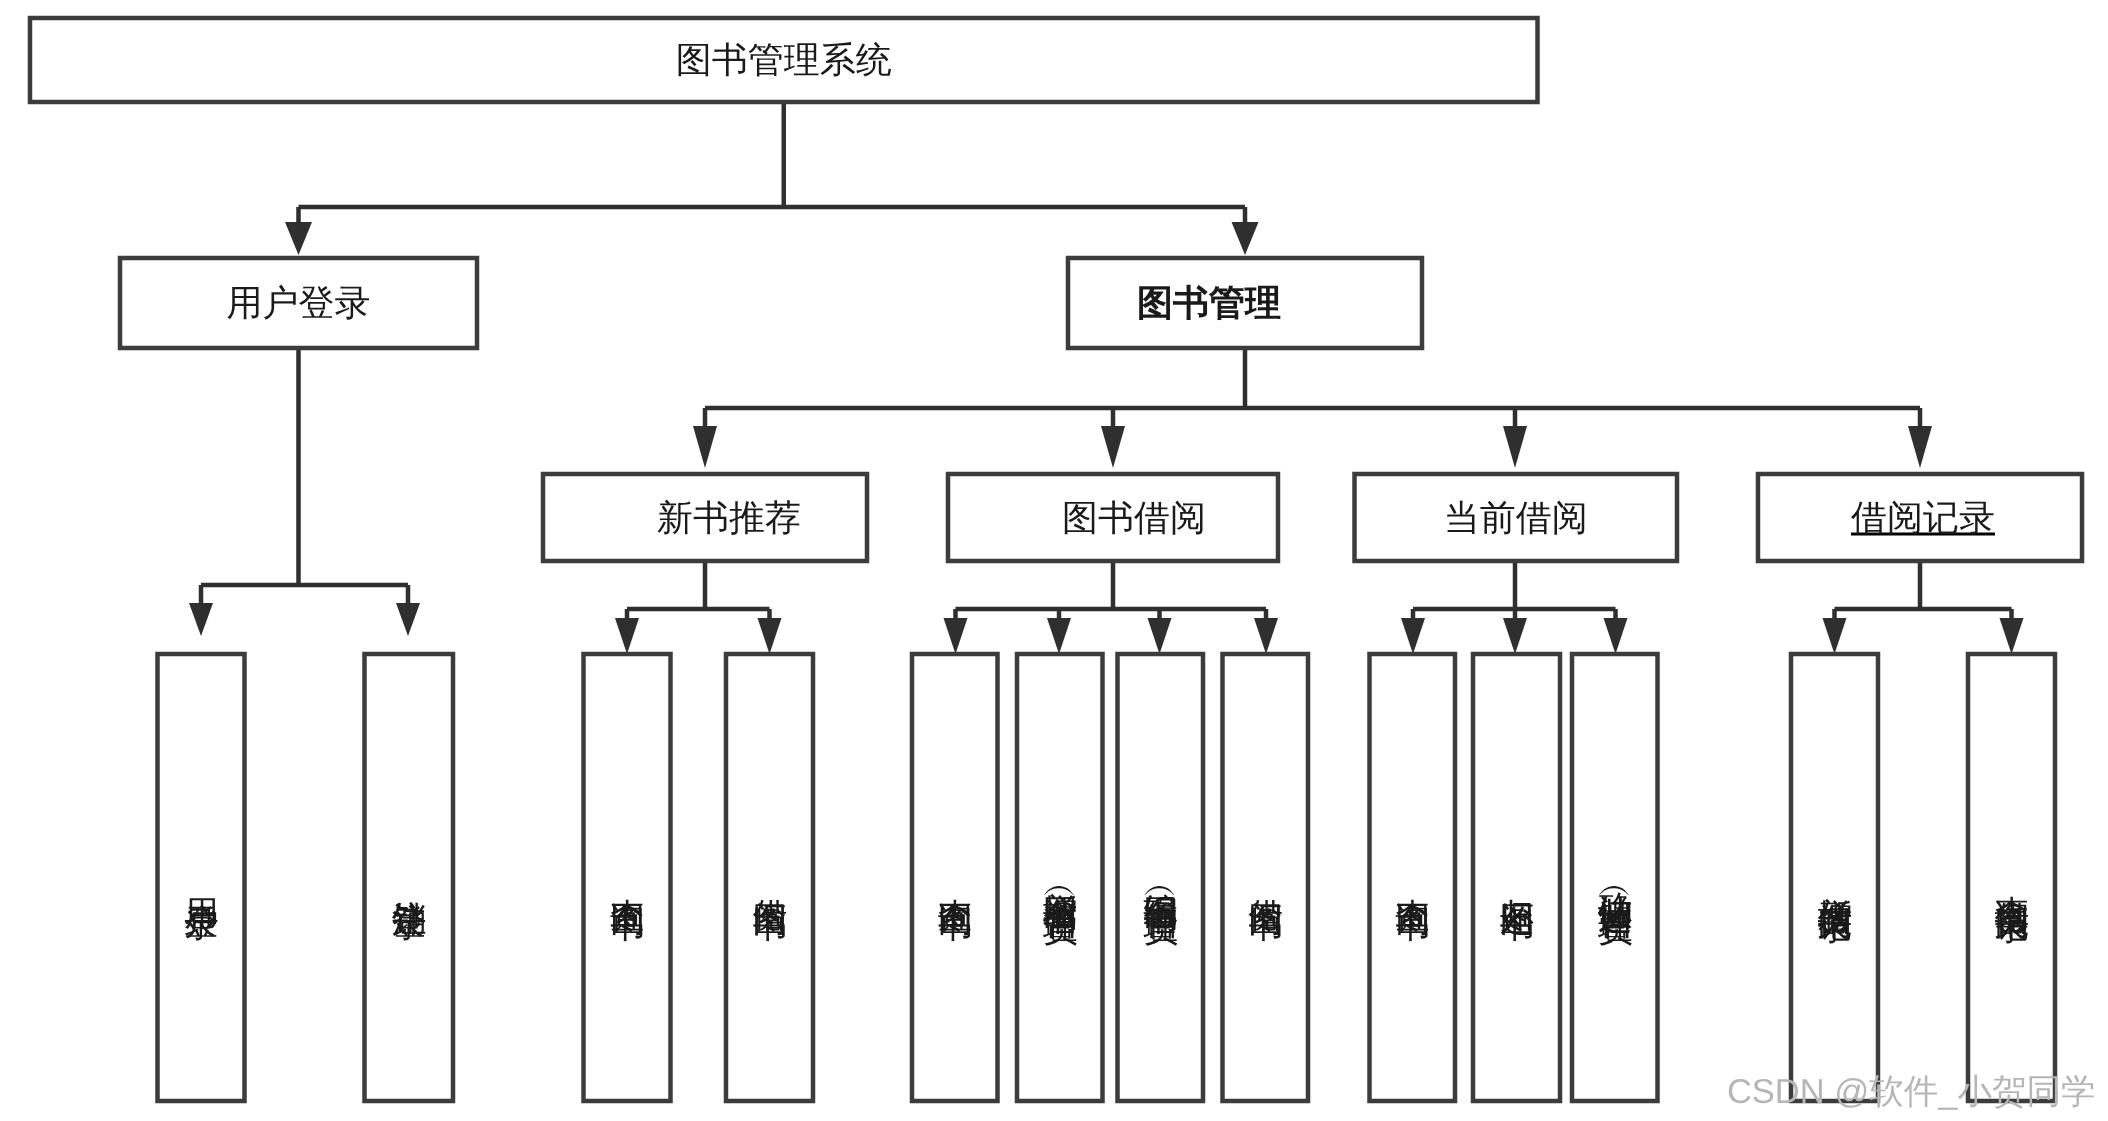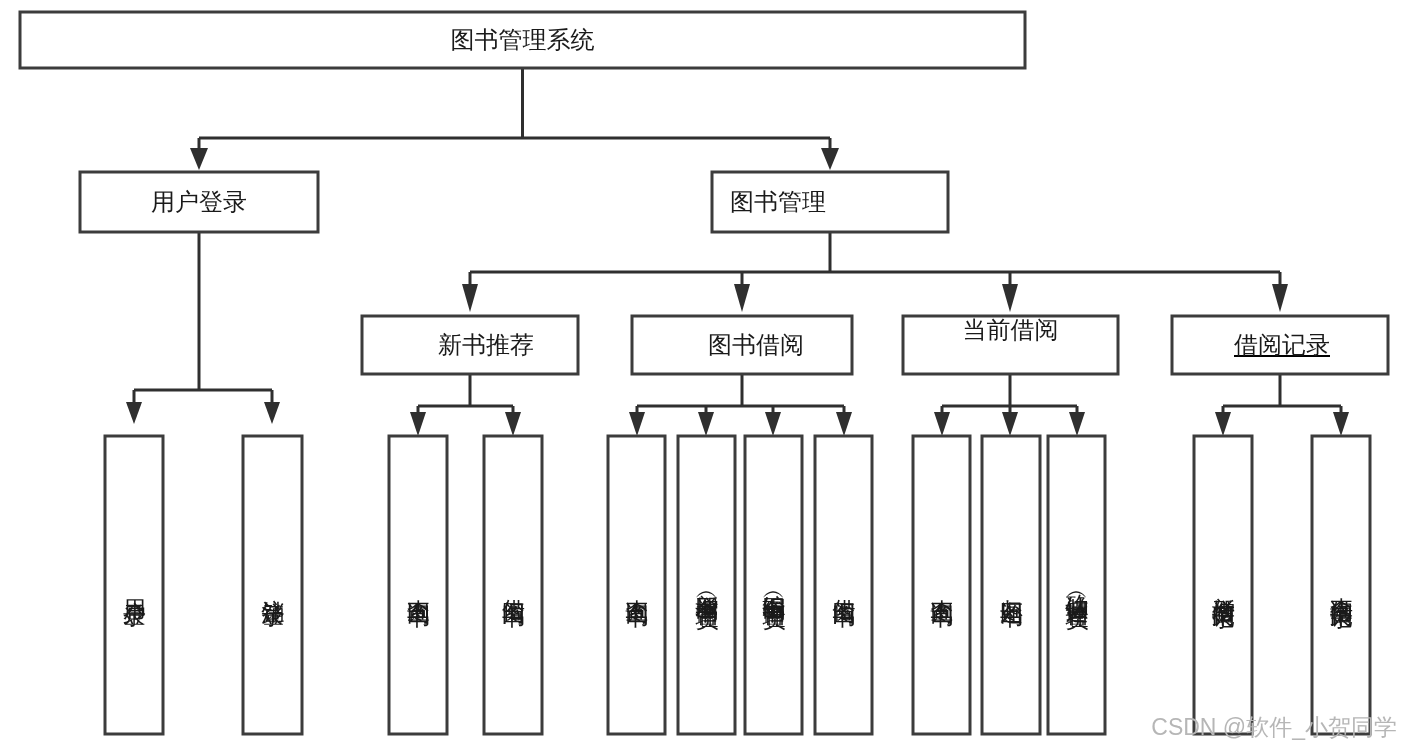--- a/index.html
+++ b/index.html
@@ -196,31 +196,31 @@
     <rect class="node-box" x="1312" y="436" width="58" height="298"></rect>
   </svg>
 
   <div class="htext-wrap" style="left:20px; top:12px; width:1005px; height:56px;">
     <span class="htext">图书管理系统</span>
   </div>
 
   <div class="htext-wrap" style="left:80px; top:172px; width:238px; height:60px;">
     <span class="htext">用户登录</span>
   </div>
-  <div class="htext-wrap" style="left:672px; top:172px; width:212px; height:60px;">
+  <div class="htext-wrap" style="left:700px; top:172px; width:212px; height:60px;font-weight:bold;">
     <span class="htext">图书管理</span>
   </div>
 
   <div class="htext-wrap" style="left:378px; top:316px; width:216px; height:58px;">
     <span class="htext">新书推荐</span>
   </div>
   <div class="htext-wrap" style="left:632px; top:316px; width:248px; height:58px;">
     <span class="htext">图书借阅</span>
   </div>
-  <div class="htext-wrap" style="left:903px; top:301px; width:215px; height:58px;">
+  <div class="htext-wrap" style="left:903px; top:316px; width:215px; height:58px;">
     <span class="htext">当前借阅</span>
   </div>
   <div class="htext-wrap" style="left:1172px; top:316px; width:220px; height:58px;text-decoration:underline;">
     <span class="htext">借阅记录</span>
   </div>
 
   <div class="vtext-wrap" style="left:105px; top:436px; width:58px; height:298px;">
     <span class="vtext">用户登录</span>
   </div>
   <div class="vtext-wrap" style="left:243px; top:436px; width:59px; height:298px;">

